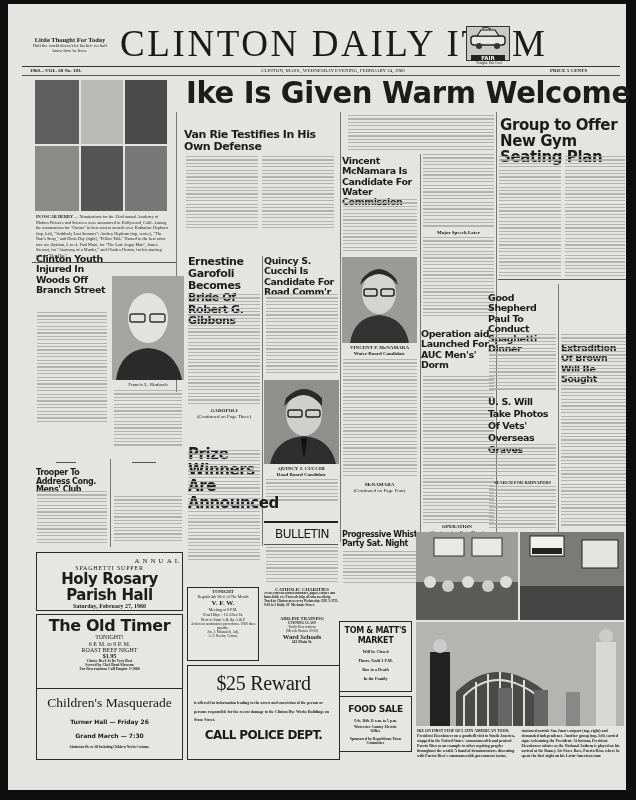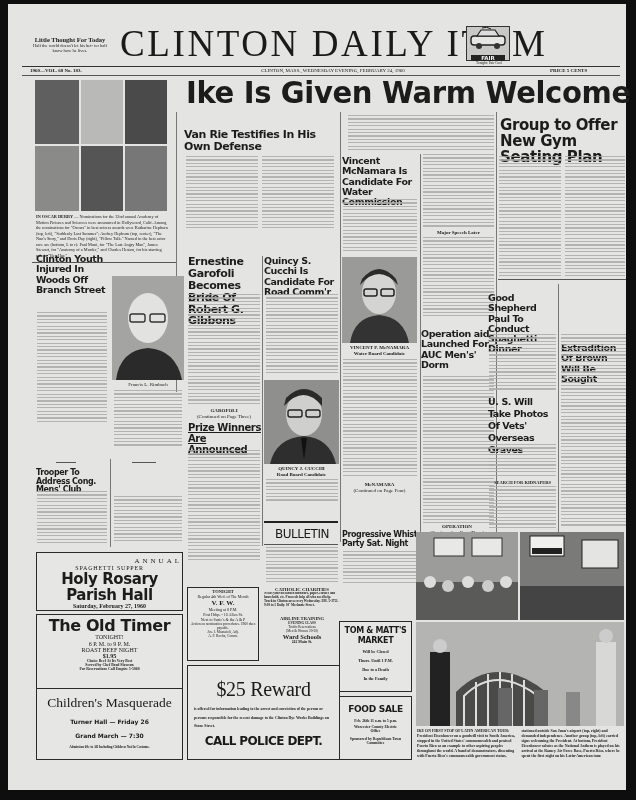--- a/index.html
+++ b/index.html
@@ -152,21 +152,21 @@
   </div>
   <div class="caption" style="left:256px;top:462px;width:75px;">QUINCY J. CUCCHI</div>
   <div class="caption" style="left:256px;top:468px;width:75px;">Road Board Candidate</div>
   <div class="text-block" style="left:258px;top:475px;width:72px;height:24px;"></div>
 
   <div class="rule-h" style="left:256px;top:517px;width:74px;background:#222;height:2px;"></div>
   <div class="abs" style="left:256px;top:523px;width:76px;font-family:'DejaVu Sans',sans-serif;font-size:12px;text-align:center;letter-spacing:-0.5px;">BULLETIN</div>
   <div class="rule-h" style="left:256px;top:540px;width:74px;"></div>
   <div class="text-block" style="left:258px;top:543px;width:72px;height:36px;"></div>
 
-  <div class="abs hd-sans" style="left:180px;top:419px;width:74px;font-size:10px;text-decoration:underline;">Prize Winners Are Announced</div>
+  <div class="abs hd-sans" style="left:180px;top:442px;width:74px;font-size:15px;">Prize Winners Are Announced</div>
   <div class="text-block" style="left:180px;top:446px;width:72px;height:112px;"></div>
 
   <div class="rule-h" style="left:48px;top:458px;width:20px;"></div>
   <div class="abs hd-sans" style="left:28px;top:465px;width:78px;font-size:8px;">Trooper To Address Cong. Mens' Club</div>
   <div class="text-block" style="left:29px;top:487px;width:70px;height:52px;"></div>
   <div class="rule-v" style="left:102px;top:455px;height:88px;"></div>
   <div class="rule-h" style="left:124px;top:458px;width:24px;"></div>
   <div class="text-block" style="left:106px;top:492px;width:68px;height:48px;"></div>
 
   <div class="abs hd-sans" style="left:334px;top:527px;width:80px;font-size:8px;">Progressive Whist Party Sat. Night</div>
@@ -215,33 +215,33 @@
   <div class="abs" style="left:256px;top:612px;width:76px;text-align:center;">
     <div style="font-size:4.6px;font-weight:bold;">AIRLINE TRAINING</div>
     <div style="font-size:3.4px;font-weight:bold;">EVENING CLASS</div>
     <div style="font-size:3.4px;">Traffic Reservations</div>
     <div style="font-size:3.4px;">(Men &amp; Women 20-30)</div>
     <div style="font-size:6.5px;font-weight:bold;">Ward Schools</div>
     <div style="font-size:3.8px;font-weight:bold;">242 Main St.</div>
   </div>
 
   <div class="box" style="left:179px;top:661px;width:153px;height:95px;">
-    <div style="font-size:20px;margin-top:12px;letter-spacing:-0.3px;">$25 Reward</div>
+    <div style="font-size:20px;margin-top:6px;letter-spacing:-0.3px;">$25 Reward</div>
     <div style="font-size:3.9px;font-weight:bold;text-align:left;line-height:2.2;padding:4px 6px 0 6px;">is offered for information leading to the arrest and conviction of the person or persons responsible for the recent damage to the Clinton Dye Works Buildings on Stone Street.</div>
     <div style="font-family:'DejaVu Sans',sans-serif;font-weight:bold;font-size:12px;letter-spacing:-0.6px;margin-top:3px;">CALL POLICE DEPT.</div>
   </div>
 
   <div class="box" style="left:331px;top:617px;width:73px;height:71px;border-width:1.2px;">
     <div style="font-family:'DejaVu Sans',sans-serif;font-weight:bold;font-size:8px;line-height:1.25;margin-top:4px;letter-spacing:-0.3px;">TOM &amp; MATT'S MARKET</div>
     <div style="font-size:4.2px;font-weight:bold;margin-top:3px;">Will be Closed</div>
     <div style="font-size:4.2px;font-weight:bold;margin-top:4px;">Thurs. Until 1 P.M.</div>
     <div style="font-size:4.2px;font-weight:bold;margin-top:4px;">Due to a Death</div>
     <div style="font-size:4.2px;font-weight:bold;margin-top:4px;">In the Family</div>
   </div>
-  <div class="box" style="left:331px;top:692px;width:73px;height:64px;border-width:1.2px;">
+  <div class="box" style="left:331px;top:692px;width:73px;height:56px;border-width:1.2px;">
     <div style="font-family:'DejaVu Sans',sans-serif;font-weight:bold;font-size:9px;margin-top:7px;letter-spacing:-0.3px;">FOOD SALE</div>
     <div style="font-size:3.8px;font-weight:bold;margin-top:5px;">Feb. 26th 11 a.m. to 5 p.m.</div>
     <div style="font-size:3.8px;font-weight:bold;margin-top:2px;padding:0 10px;">Worcester County Electric Office</div>
     <div style="font-size:3.8px;font-weight:bold;margin-top:4px;padding:0 4px;">Sponsored by Republican Town Committee</div>
   </div>
 
   <div class="photo light" style="left:408px;top:528px;width:102px;height:88px;background:#9c9c9a;">
     <svg width="102" height="88" viewBox="0 0 102 88">
       <rect x="18" y="6" width="30" height="18" fill="#e8e8e6" stroke="#333"></rect>
       <rect x="56" y="6" width="30" height="18" fill="#e8e8e6" stroke="#333"></rect>

